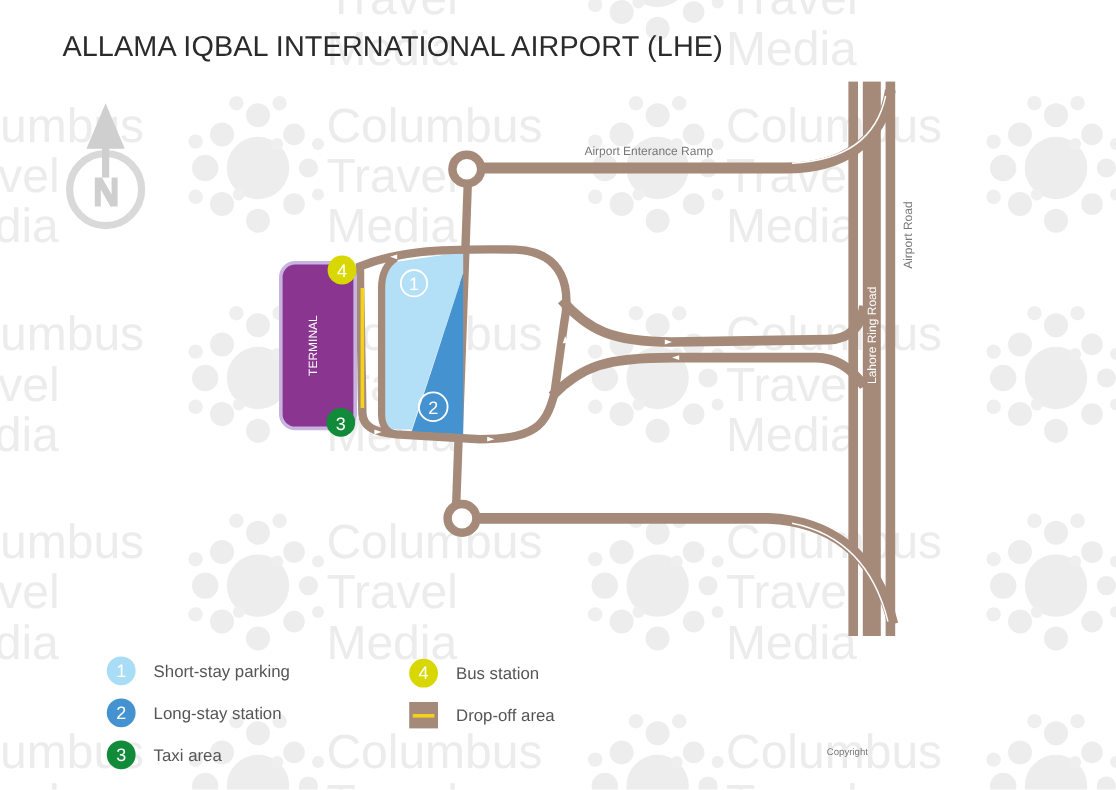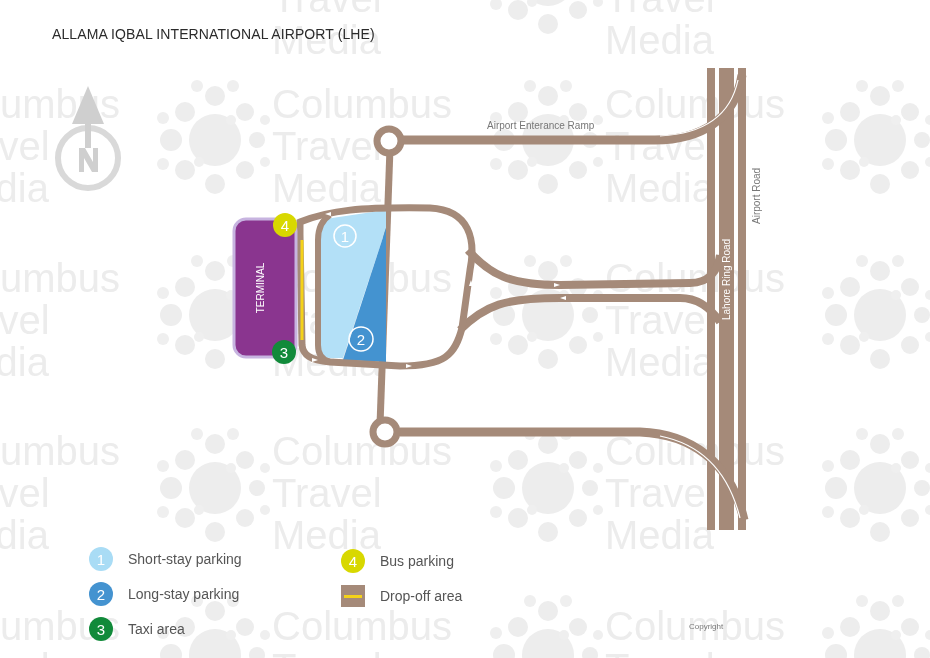--- a/index.html
+++ b/index.html
@@ -1,18 +1,18 @@
 <!DOCTYPE html>
 <html><head>
   <meta charset="utf-8">
   <style>
     html, body { margin: 0; padding: 0; }
     body { width: 930px; height: 658px; background: #ffffff; position: relative; overflow: hidden; font-family: "Liberation Sans", sans-serif; }
     .watermark { position: absolute; left: 0; top: 0; width: 930px; height: 658px; pointer-events: none; }
-    .title { position: absolute; left: 52px; top: 26px; font-size: 14px; color: #2b2b2b; letter-spacing: 0.1px; font-family: "Liberation Sans", sans-serif; }
+    .title { position: absolute; left: 52px; top: 26px; font-size: 24px; color: #2b2b2b; letter-spacing: 0.1px; font-family: "Liberation Sans", sans-serif; }
     .map { position: absolute; left: 0; top: 0; width: 930px; height: 658px; }
     .legend { position: absolute; font-size: 14px; color: #555; }
     .legend-item { position: absolute; display: flex; align-items: center; white-space: nowrap; }
     .legend-badge { width: 24px; height: 24px; border-radius: 50%; color: #fff; font-size: 15px; display: flex; align-items: center; justify-content: center; margin-right: 15px; }
     .legend-swatch { width: 24px; height: 22px; background: #a58a79; position: relative; margin-right: 15px; }
     .legend-swatch::after { content: ""; position: absolute; left: 3px; right: 3px; top: 10px; height: 3px; background: #f4d21a; }
     .copyright { position: absolute; left: 689px; top: 622px; font-size: 8px; color: #777; }
     .map-label { font-family: "Liberation Sans", sans-serif; }
   </style>
 </head>
@@ -144,29 +144,29 @@
   <text class="map-label" x="760" y="224" fill="#777" font-size="10" transform="rotate(-90 760 224)">Airport Road</text>
 </svg>
 
 <div class="legend">
   <div class="legend-item" style="left:89px; top:547px;">
     <span class="legend-badge" style="background:#a9dcf5;">1</span>
     <span>Short-stay parking</span>
   </div>
   <div class="legend-item" style="left:89px; top:582px;">
     <span class="legend-badge" style="background:#4493d0;">2</span>
-    <span>Long-stay parking</span>
+    <span>Long-stay station</span>
   </div>
   <div class="legend-item" style="left:89px; top:617px;">
     <span class="legend-badge" style="background:#118a3a;">3</span>
     <span>Taxi area</span>
   </div>
   <div class="legend-item" style="left:341px; top:549px;">
     <span class="legend-badge" style="background:#d8d800;">4</span>
-    <span>Bus parking</span>
+    <span>Bus station</span>
   </div>
   <div class="legend-item" style="left:341px; top:585px;">
     <span class="legend-swatch"></span>
     <span>Drop-off area</span>
   </div>
 </div>
 
 <div class="copyright">Copyright</div>
 
 </body></html>

